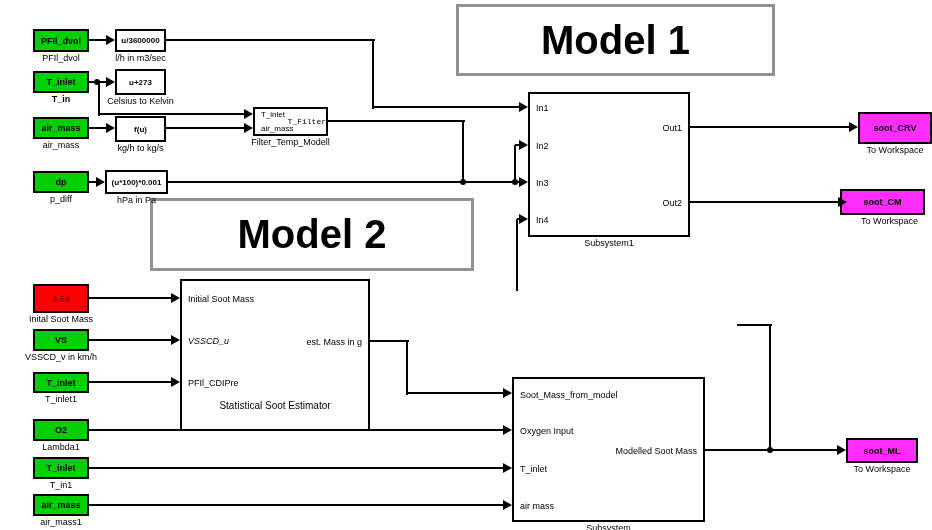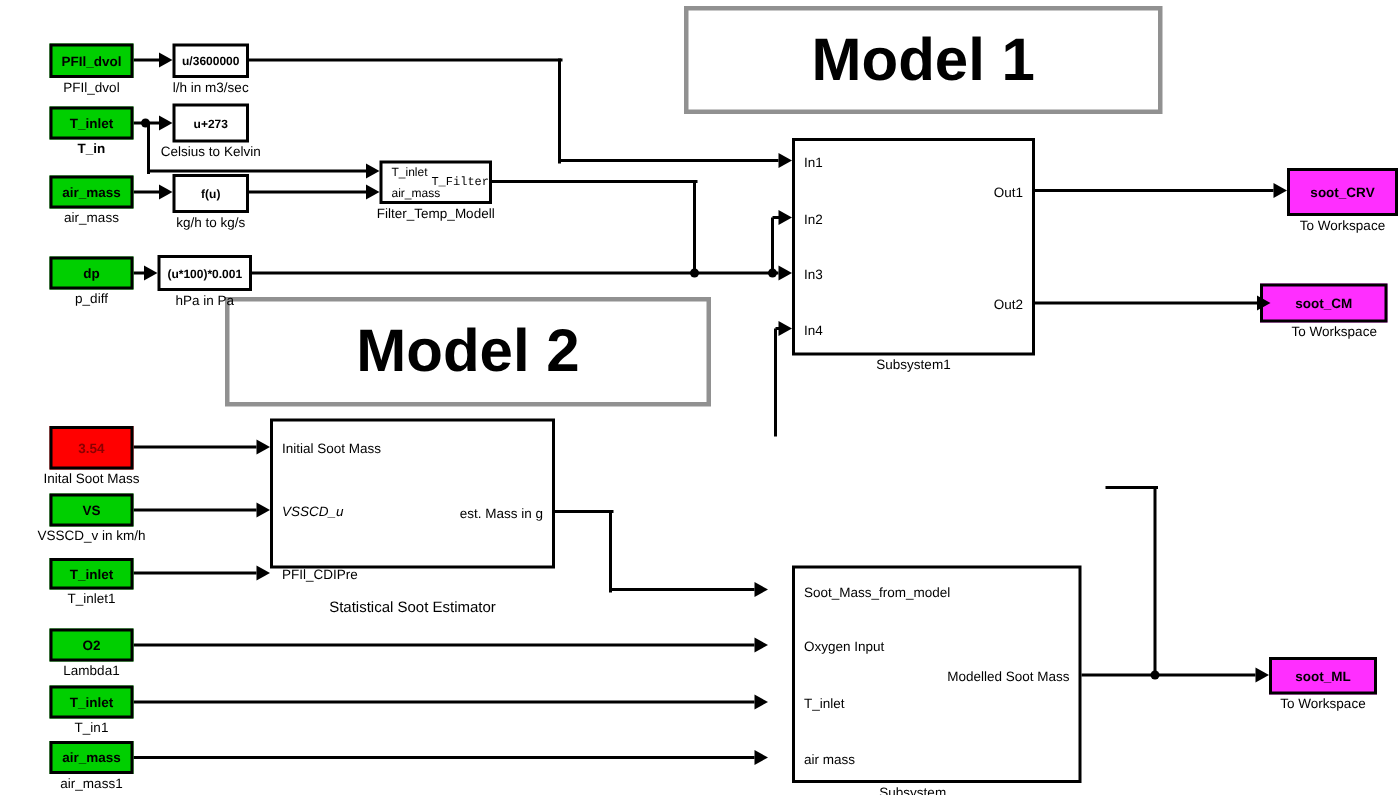--- a/index.html
+++ b/index.html
@@ -151,28 +151,28 @@
     <div class="lbl" style="left: 290.5px; top: 137px;">Filter_Temp_Modell</div>
     <div class="sub" style="left: 528px; top: 92px; width: 162px; height: 145px;">
       <span class="port" style="left: 6px; top: 9px;">In1</span>
       <span class="port" style="left: 6px; top: 47px;">In2</span>
       <span class="port" style="left: 6px; top: 84px;">In3</span>
       <span class="port" style="left: 6px; top: 121px;">In4</span>
       <span class="port" style="right: 6px; top: 29px;">Out1</span>
       <span class="port" style="right: 6px; top: 104px;">Out2</span>
     </div>
     <div class="lbl" style="left: 609px; top: 238px;">Subsystem1</div>
-    <div class="sub" style="left: 180px; top: 279px; width: 190px; height: 100px;">
+    <div class="sub" style="left: 180px; top: 279px; width: 190px; height: 152px;">
       <span class="port" style="left: 6px; top: 13px;">Initial Soot Mass</span>
       <span class="port" style="left: 6px; top: 55px; font-style: italic;">VSSCD_u</span>
       <span class="port" style="left: 6px; top: 97px;">PFIl_CDIPre</span>
       <span class="port" style="right: 6px; top: 56px;">est. Mass in g</span>
     </div>
     <div class="lbl" style="left: 275px; top: 400px; font-size: 10px;">Statistical Soot Estimator</div>
-    <div class="sub" style="left: 512px; top: 377px; width: 193px; height: 145px; margin-left: 16px;">
+    <div class="sub" style="left: 512px; top: 377px; width: 193px; height: 145px;">
       <span class="port" style="left: 6px; top: 11px;">Soot_Mass_from_model</span>
       <span class="port" style="left: 6px; top: 47px;">Oxygen Input</span>
       <span class="port" style="left: 6px; top: 85px;">T_inlet</span>
       <span class="port" style="left: 6px; top: 122px;">air mass</span>
       <span class="port" style="right: 6px; top: 67px;">Modelled Soot Mass</span>
     </div>
     <div class="lbl" style="left: 608.5px; top: 523px;">Subsystem</div>
     <div class="blk" style="left: 858px; top: 112px; width: 74px; height: 32px; background: rgb(255, 46, 255);">
       <span>soot_CRV</span>
     </div>

